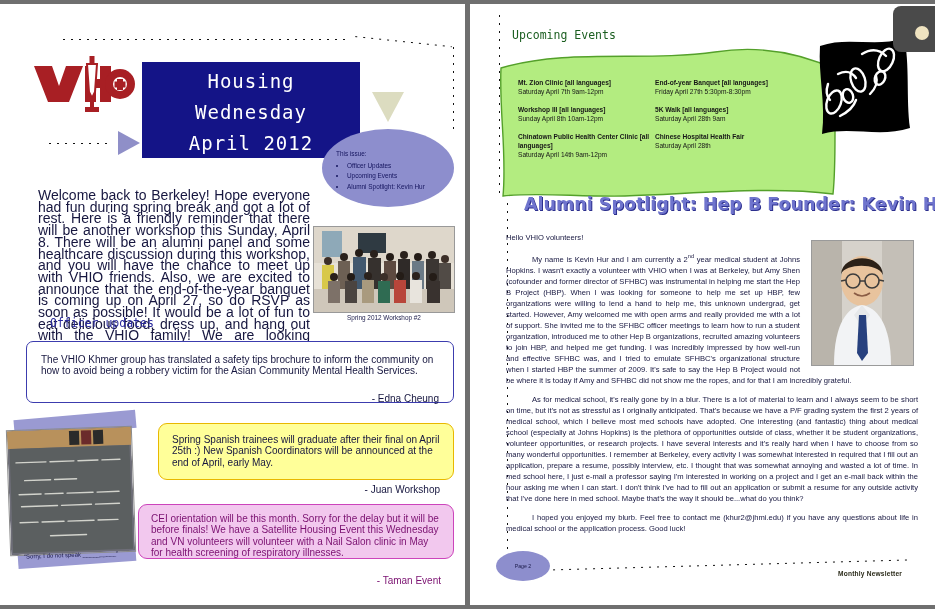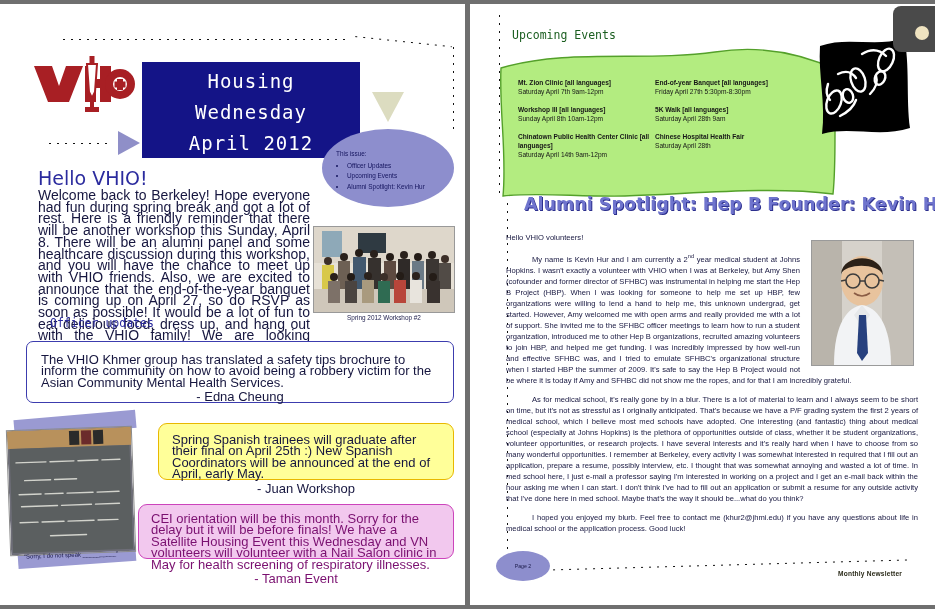--- a/index.html
+++ b/index.html
@@ -66,37 +66,37 @@
     position:absolute;left:50px;top:312px;
     color:#2b2b9e;font-size:11.5px;
     font-family:"DejaVu Sans Mono","Liberation Mono",monospace;
   }
 
   .photo{position:absolute;overflow:hidden;}
   #photo-workshop{left:313px;top:222px;width:140px;height:85px;border:1px solid #999;}
   .cap{position:absolute;font-size:6.4px;color:#1b1b4a;text-align:center;}
   #cap-workshop{left:313px;top:310px;width:142px;}
 
-  .infobox{position:absolute;box-sizing:border-box;font-size:13px;line-height:11.4px;}
+  .infobox{position:absolute;box-sizing:border-box;font-size:10px;line-height:11.4px;}
   #box-edna{
     left:26px;top:337px;width:428px;height:62px;
     border:1.6px solid #3c3cae;border-radius:7px;background:#ffffff;
     color:#16163f;padding:12px 14px 0 14px;
   }
   #box-juan{
     left:158px;top:419px;width:296px;height:57px;
     border:1.6px solid #e8b800;border-radius:9px;background:#ffff99;
     color:#16163f;padding:10px 13px 0 13px;
   }
   #box-taman{
     left:138px;top:500px;width:316px;height:55px;
     border:1.6px solid #cc44bb;border-radius:9px;background:#f2c8ee;
     color:#7a1070;padding:8px 12px 0 12px;
   }
-  .sig{display:block;text-align:center;margin-top:3px;}
+  .sig{display:block;text-align:right;margin-top:16px;}
 
   #photo-board-bg{left:14px;top:411px;width:122px;height:18px;background:#9a9ad2;
      transform:rotate(-5deg);position:absolute;}
   #photo-board-bg2{left:18px;top:547px;width:118px;height:14px;background:#9a9ad2;
      transform:rotate(-4deg);position:absolute;}
   #photo-board{left:8px;top:424px;width:124px;height:124px;transform:rotate(-2deg);
      border:1px solid #8a8a8a;}
   #cap-board{left:8px;top:548px;width:126px;transform:rotate(-2deg);font-size:6px;}
 
   
@@ -202,21 +202,20 @@
 
     <div id="this-issue">
       <div class="ti-head">This issue:</div>
       <ul>
         <li>Officer Updates</li>
         <li>Upcoming Events</li>
         <li>Alumni Spotlight: Kevin Hur</li>
       </ul>
     </div>
 
-    <div id="hello-vhio">Hello VHIO!</div>
     <div id="intro-para">Welcome back to Berkeley! Hope everyone had fun during spring break and got a lot of rest. Here is a friendly reminder that there will be another workshop this Sunday, April 8. There will be an alumni panel and some healthcare discussion during this workshop, and you will have the chance to meet up with VHIO friends.  Also, we are excited to announce that the end-of-the-year banquet is coming up on April 27, so do RSVP as soon as possible!  It would be a lot of fun to eat delicious food, dress up, and hang out with the VHIO family! We are looking forward to seeing all of you there!  :)</div>
     <div id="officer-heading">Officer updates</div>
 
     <div class="photo" id="photo-workshop">
       <svg width="140" height="85" viewBox="0 0 140 85">
         <rect width="140" height="85" fill="#e7e1d6"></rect>
         <rect x="0" y="0" width="140" height="36" fill="#ded7cb"></rect>
         <rect x="8" y="4" width="20" height="26" fill="#8ea9b8"></rect>
         <rect x="44" y="6" width="28" height="20" fill="#2f3a42"></rect>
         <rect x="0" y="62" width="140" height="23" fill="#cfc7ba"></rect>

